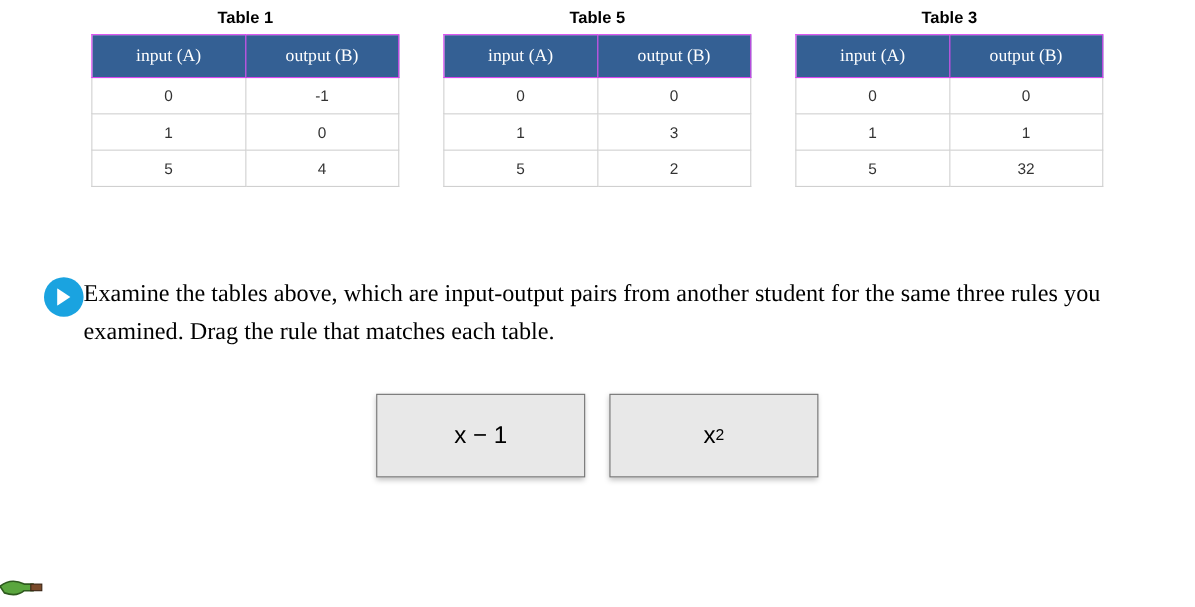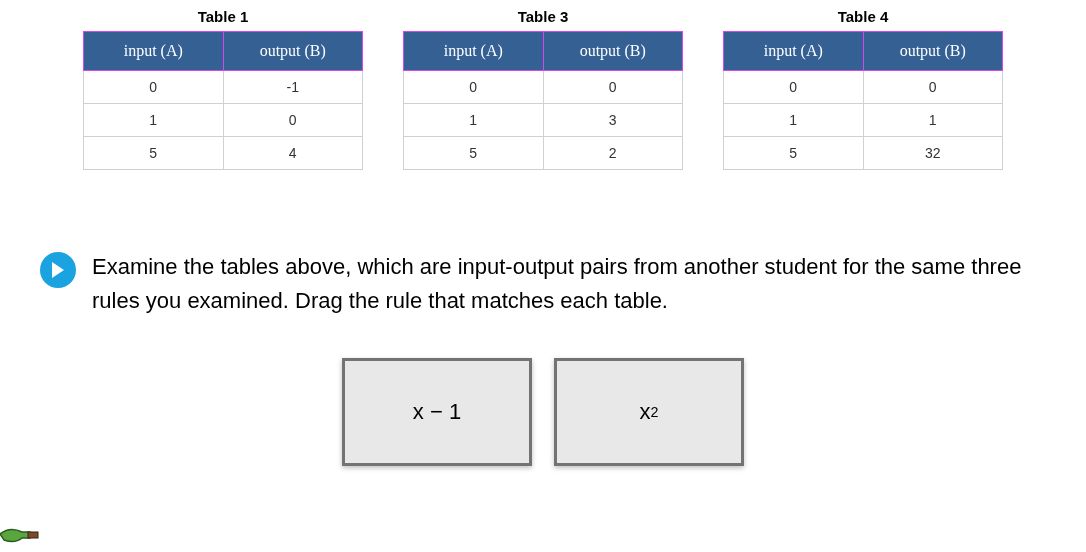--- a/index.html
+++ b/index.html
@@ -51,23 +51,24 @@
       border: 1px solid #d0d0d0;
       text-align: center;
       padding: 8px;
       font-size: 14px;
       color: #333;
       background: #ffffff;
     }
     .instruction-row {
       display: flex;
       align-items: flex-start;
-      gap: 16px;
+      gap: 0;
       margin-top: 80px;
       padding: 0 49px 0 40px;
+      font-family: Liberation Serif, serif;
     }
     .play-button {
       flex: 0 0 auto;
       width: 36px;
       height: 36px;
       border-radius: 50%;
       background: #1aa3e0;
       display: flex;
       align-items: center;
       justify-content: center;
@@ -83,23 +84,23 @@
       color: #000;
     }
     .tiles-container {
       display: flex;
       justify-content: center;
       gap: 22px;
       margin-top: 40px;
     }
     .rule-tile {
       width: 190px;
-      height: 108px;
+      height: 76px;
       background: #e8e8e8;
-      border: 3px solid #737373;
+      border: 1px solid #737373;
       box-shadow: 0 2px 5px rgba(0,0,0,0.25);
       display: flex;
       align-items: center;
       justify-content: center;
       cursor: grab;
       font-size: 22px;
       color: #000;
       font-family: Arial, sans-serif;
     }
     .rule-tile sup {
@@ -136,21 +137,21 @@
         </tr>
         <tr>
           <td>5</td>
           <td>4</td>
         </tr>
       </tbody>
     </table>
   </div>
 
   <div class="table-block">
-    <div class="table-title">Table 3</div>
+    <div class="table-title">Table 5</div>
     <table class="data-table">
       <thead>
         <tr>
           <th>input (A)</th>
           <th>output (B)</th>
         </tr>
       </thead>
       <tbody>
         <tr>
           <td>0</td>
@@ -162,21 +163,21 @@
         </tr>
         <tr>
           <td>5</td>
           <td>2</td>
         </tr>
       </tbody>
     </table>
   </div>
 
   <div class="table-block">
-    <div class="table-title">Table 4</div>
+    <div class="table-title">Table 3</div>
     <table class="data-table">
       <thead>
         <tr>
           <th>input (A)</th>
           <th>output (B)</th>
         </tr>
       </thead>
       <tbody>
         <tr>
           <td>0</td>

